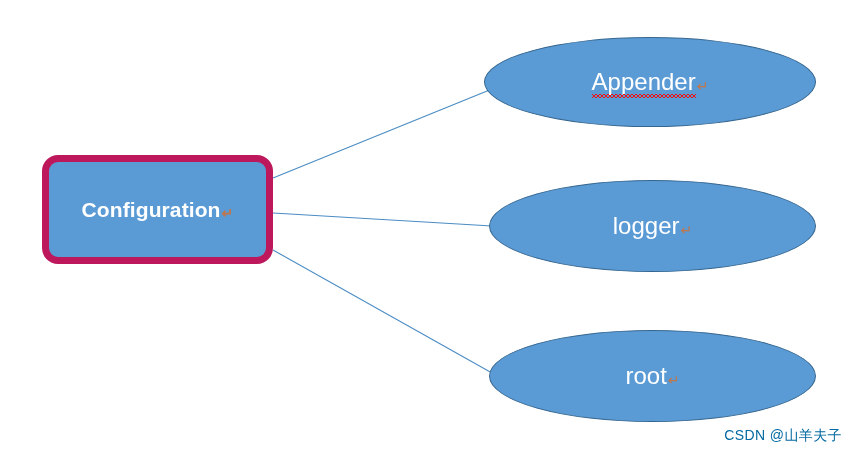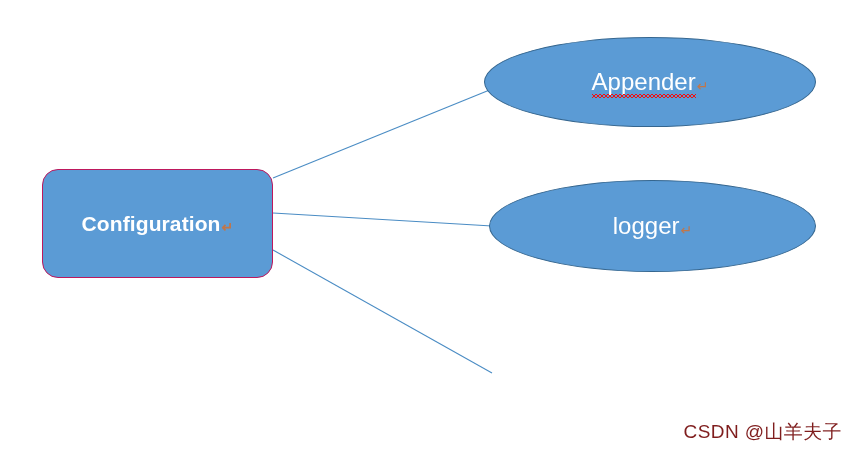--- a/index.html
+++ b/index.html
@@ -30,25 +30,25 @@
     display: flex;
     align-items: center;
     justify-content: center;
     box-sizing: border-box;
     color: #ffffff;
     user-select: none;
   }
   
   #node-configuration {
     left: 42px;
-    top: 169px;
+    top: 155px;
     width: 231px;
     height: 109px;
     background: #5B9BD5;
-    border: 1px solid #be185d;
+    border: 7px solid #be185d;
     border-radius: 16px;
   }
   #node-configuration .node-label {
     font-size: 21px;
     font-weight: bold;
     letter-spacing: 0.1px;
   }
   
   .ellipse {
     background: #5B9BD5;
@@ -119,22 +119,22 @@
     color: #C0764A;
     margin-left: 1px;
     vertical-align: baseline;
     position: relative;
     top: 1px;
   }
   #watermark {
     position: absolute;
     right: 11px;
     bottom: 12px;
-    font-size: 19px;
-    color: #7f1d1d;
+    font-size: 14px;
+    color: #0369a1;
     letter-spacing: 0.4px;
     white-space: nowrap;
   }
 </style>
 </head>
 <body>
 
 <div id="canvas">
 
   <svg id="edges" viewBox="0 0 853 457" xmlns="http://www.w3.org/2000/svg">
@@ -154,16 +154,21 @@
       <span class="node-text">logger</span><span class="pilcrow">↵</span>
     </span>
   </div>
 
   <div class="node ellipse misspelled" id="node-appender">
     <span class="node-label">
       <span class="node-text">Appender</span><span class="pilcrow">↵</span>
     </span>
   </div>
 
+  <div class="node ellipse" id="node-root">
+    <span class="node-label">
+      <span class="node-text">root</span><span class="pilcrow">↵</span>
+    </span>
+  </div>
 
   <div id="watermark">CSDN @山羊夫子</div>
 
 </div>
 
 </body></html>

